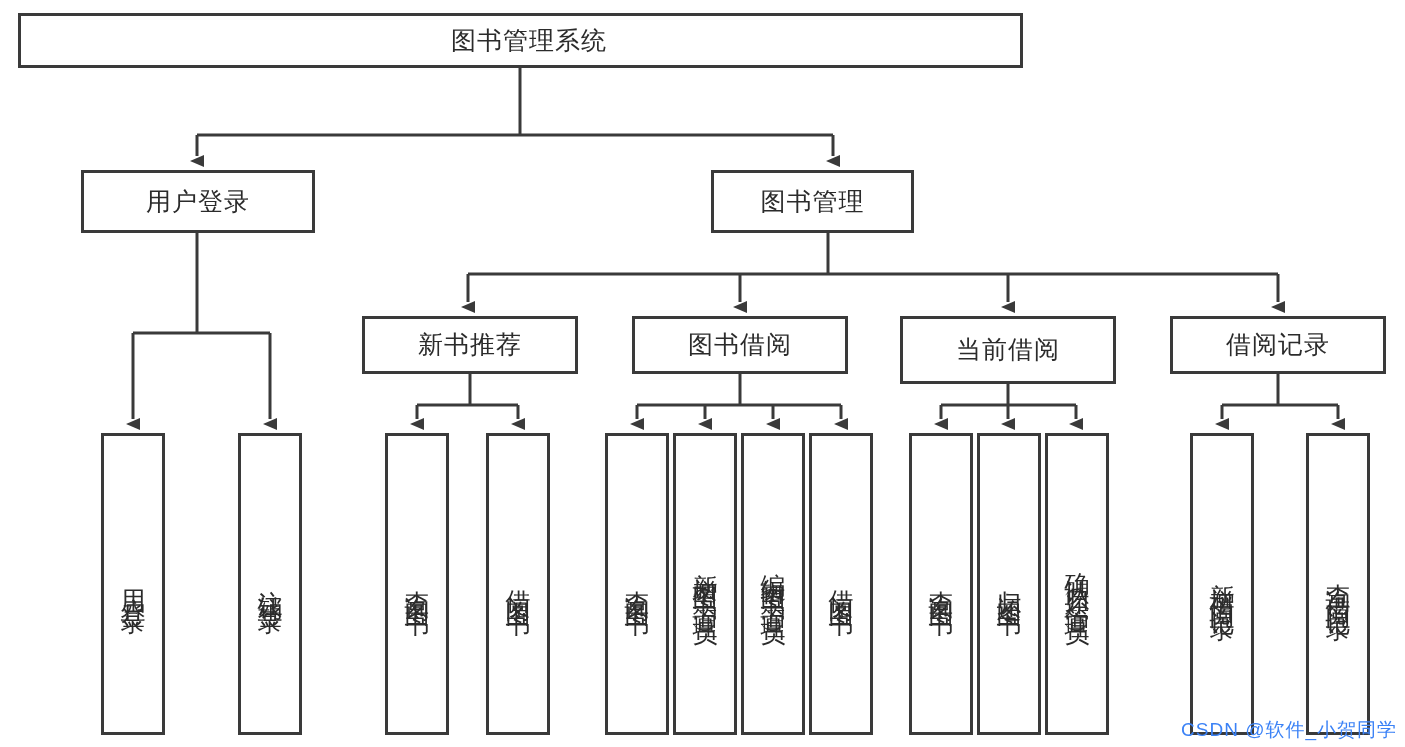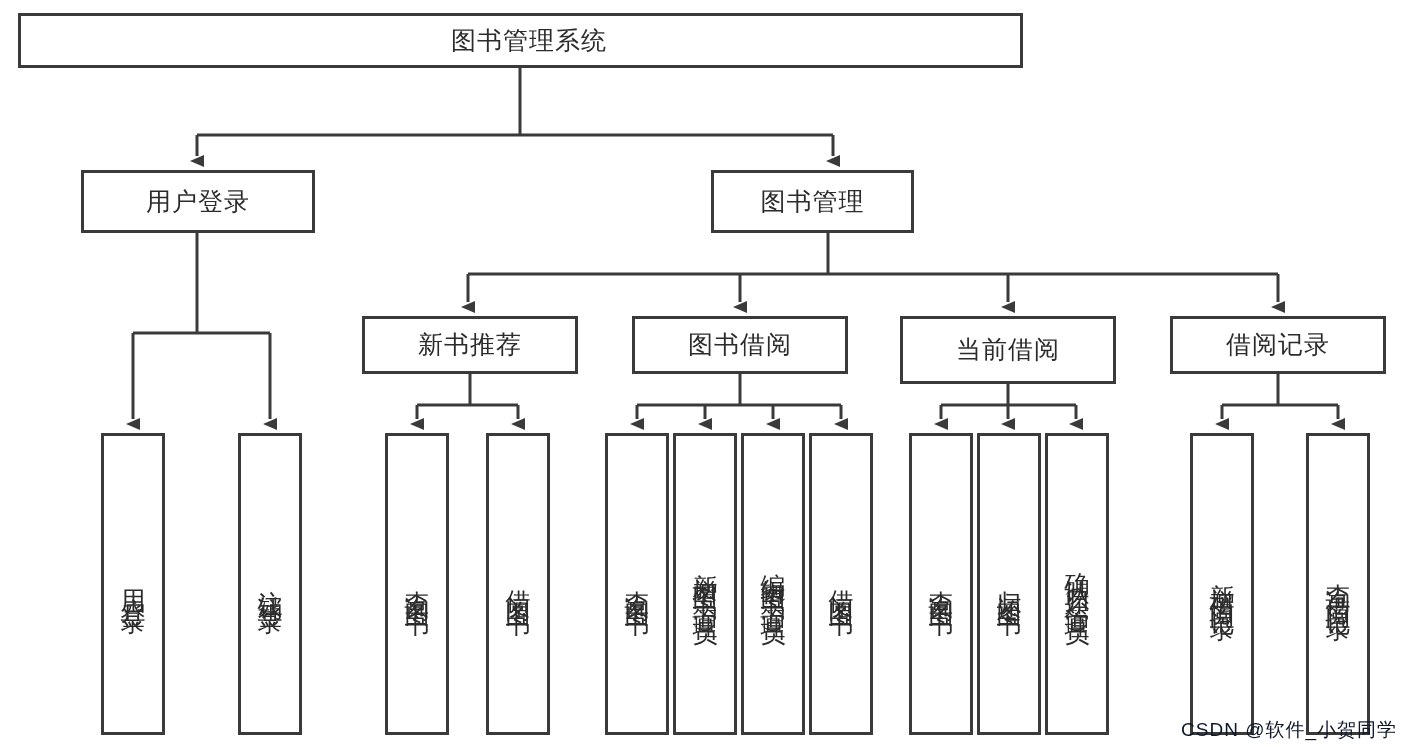--- a/index.html
+++ b/index.html
@@ -53,21 +53,21 @@
   .node.v > span {
     display: block;
     writing-mode: vertical-rl;
     text-orientation: upright;
   }
   .watermark {
     position: absolute;
     right: 8px;
     bottom: 4px;
     font-size: 19px;
-    color: #0f172a;
+    color: #3b82f6;
     letter-spacing: 1px;
     white-space: nowrap;
   }
 </style>
 </head>
 <body>
 
 <div id="canvas">
 
   <svg class="wires" viewBox="0 0 1405 747">

